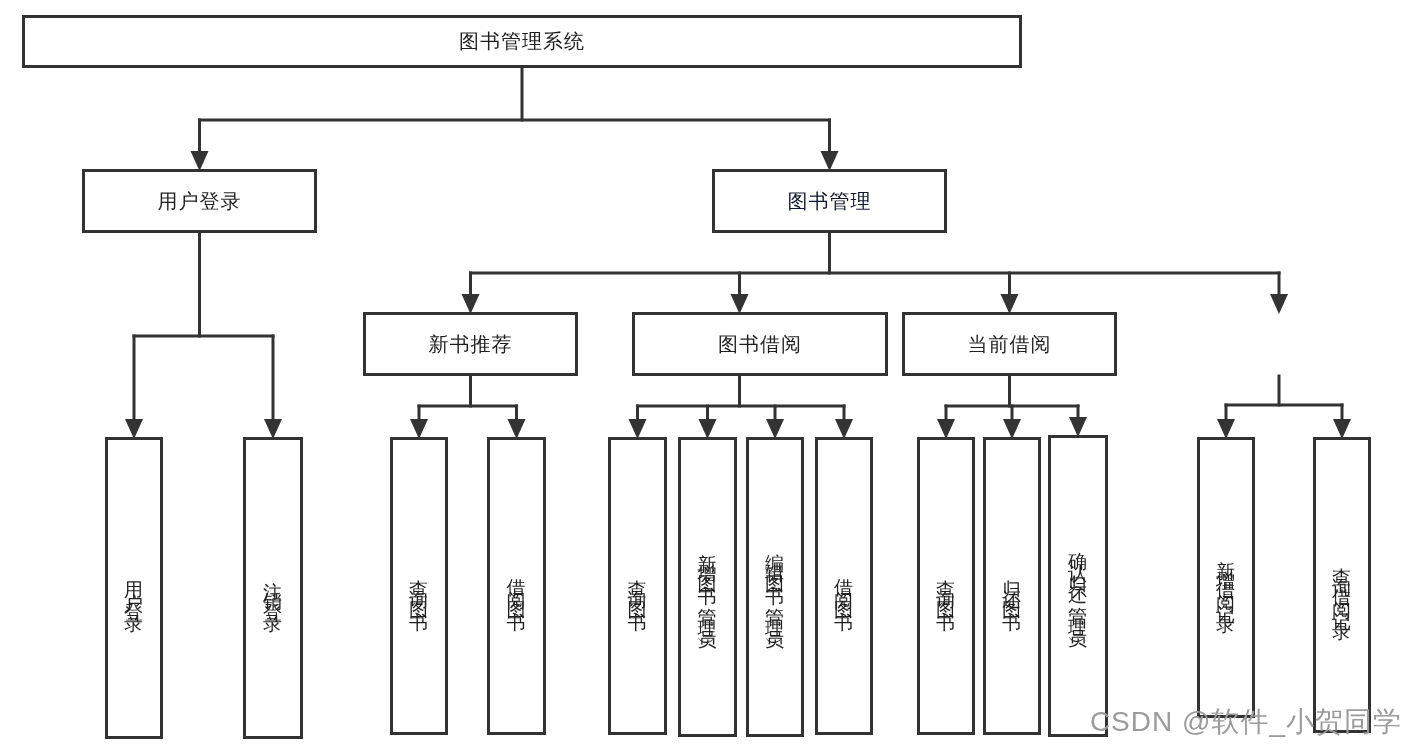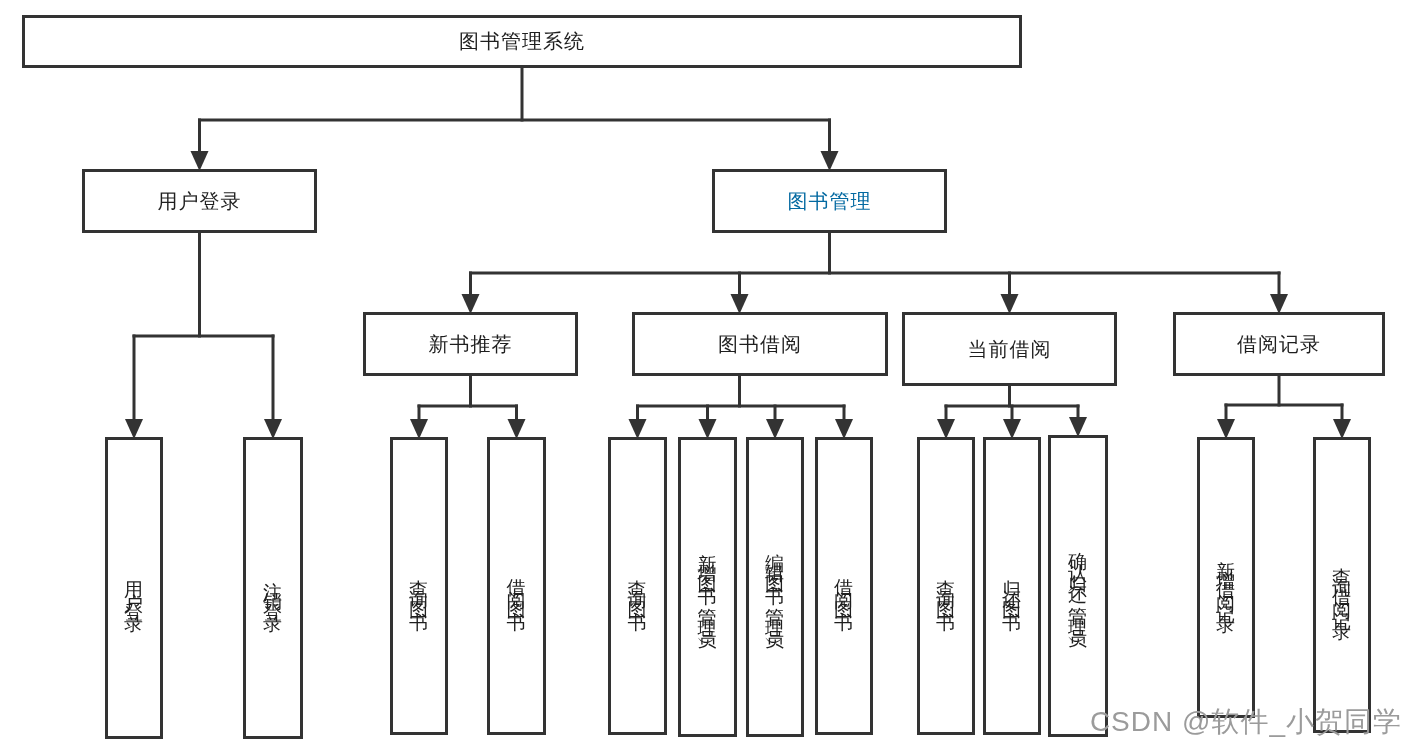--- a/index.html
+++ b/index.html
@@ -107,39 +107,36 @@
       <polygon points="1333,419 1351,419 1342,439" fill="#333333"></polygon>
     </svg>
   <div id="watermark" style="color: rgb(155, 155, 155);">CSDN @软件_小贺同学</div>
 <div class="node h" style="left: 22px; top: 15px; width: 1000px; height: 53px; border-color: rgb(51, 51, 51);">
       <span class="lbl" style="color: rgb(31, 31, 31);">图书管理系统</span>
     </div>
     <div class="node h" style="left: 82px; top: 169px; width: 235px; height: 64px; border-color: rgb(51, 51, 51);">
       <span class="lbl" style="color: rgb(31, 31, 31);">用户登录</span>
     </div>
     <div class="node h" style="left: 712px; top: 169px; width: 235px; height: 64px; border-color: rgb(51, 51, 51);">
-      <span class="lbl" style="color: #0369a1;">图书管理</span>
+      <span class="lbl" style="color: #0f172a;">图书管理</span>
     </div>
     <div class="node v" style="left: 105px; top: 437px; width: 58px; height: 302px; border-color: rgb(51, 51, 51);">
       <span class="lbl" style="color: rgb(31, 31, 31);">用户登录</span>
     </div>
     <div class="node v" style="left: 243px; top: 437px; width: 60px; height: 302px; border-color: rgb(51, 51, 51);">
       <span class="lbl" style="color: rgb(31, 31, 31);">注销登录</span>
     </div>
     <div class="node h" style="left: 363px; top: 312px; width: 215px; height: 64px; border-color: rgb(51, 51, 51);">
       <span class="lbl" style="color: rgb(31, 31, 31);">新书推荐</span>
     </div>
     <div class="node h" style="left: 632px; top: 312px; width: 256px; height: 64px; border-color: rgb(51, 51, 51);">
       <span class="lbl" style="color: rgb(31, 31, 31);">图书借阅</span>
     </div>
-    <div class="node h" style="left: 902px; top: 312px; width: 215px; height: 74px; border-color: rgb(51, 51, 51);">
+    <div class="node h" style="left: 902px; top: 312px; width: 215px; height: 64px; border-color: rgb(51, 51, 51);">
       <span class="lbl" style="color: rgb(31, 31, 31);">当前借阅</span>
-    </div>
-    <div class="node h" style="left: 1173px; top: 312px; width: 212px; height: 64px; border-color: rgb(51, 51, 51);">
-      <span class="lbl" style="color: rgb(31, 31, 31);">借阅记录</span>
     </div>
     <div class="node v" style="left: 390px; top: 437px; width: 58px; height: 298px; border-color: rgb(51, 51, 51);">
       <span class="lbl" style="color: rgb(31, 31, 31);">查询图书</span>
     </div>
     <div class="node v" style="left: 487px; top: 437px; width: 59px; height: 298px; border-color: rgb(51, 51, 51);">
       <span class="lbl" style="color: rgb(31, 31, 31);">借阅图书</span>
     </div>
     <div class="node v" style="left: 608px; top: 437px; width: 59px; height: 298px; border-color: rgb(51, 51, 51);">
       <span class="lbl" style="color: rgb(31, 31, 31);">查询图书</span>
     </div>

